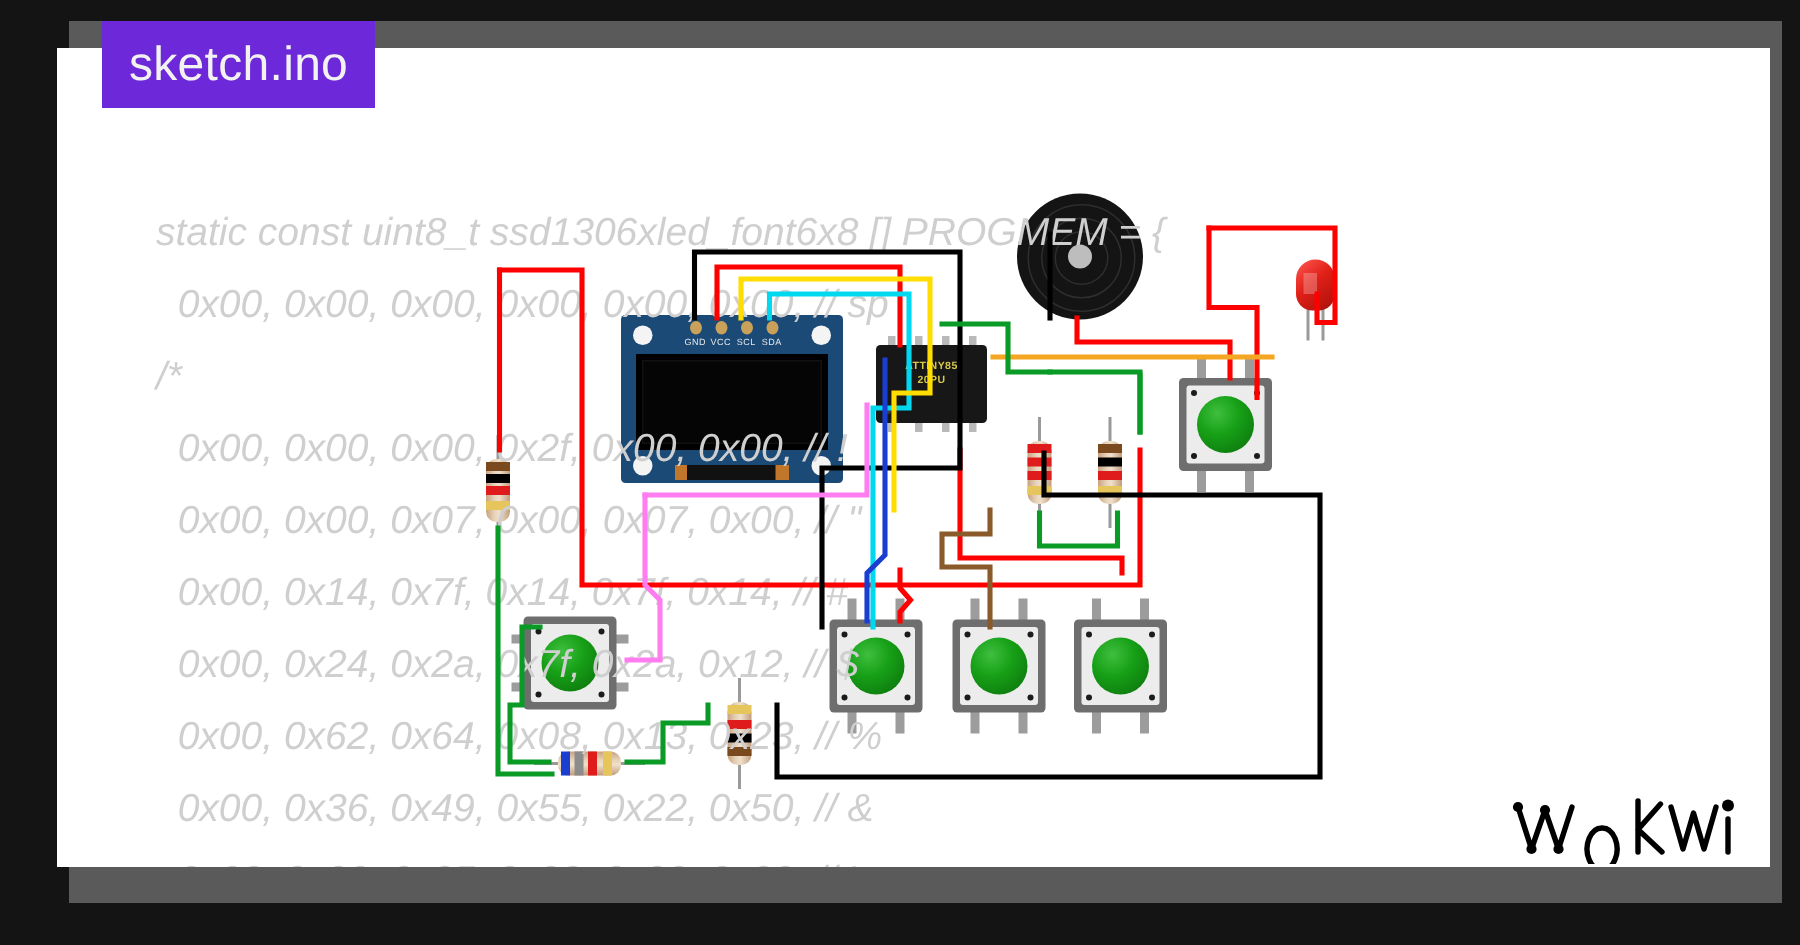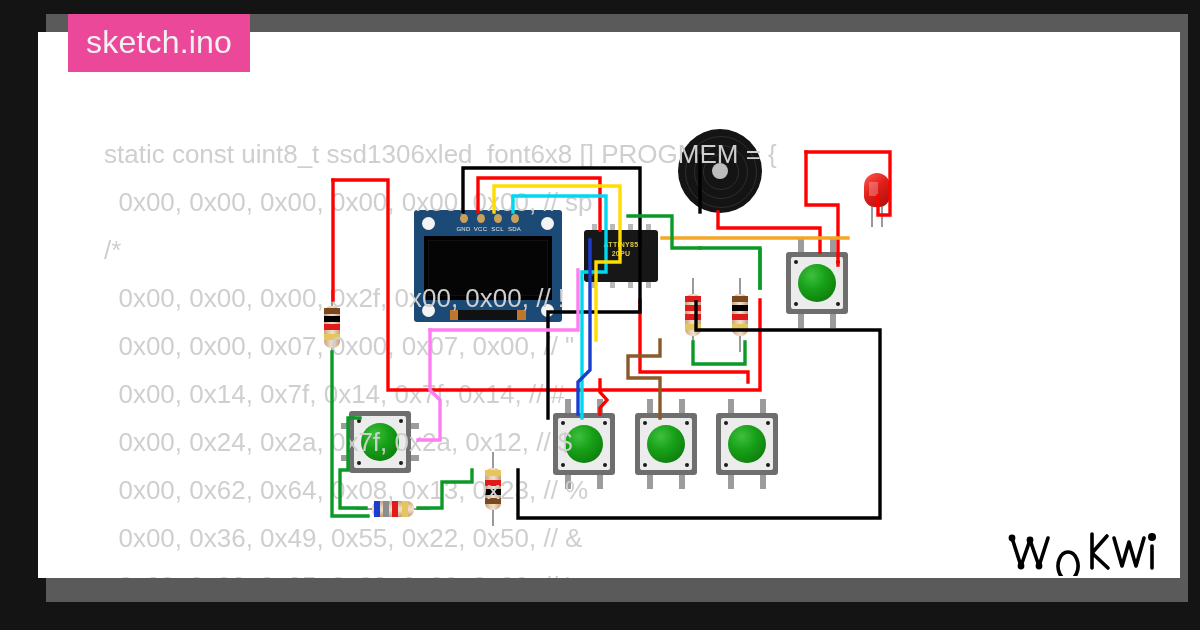--- a/index.html
+++ b/index.html
@@ -21,36 +21,36 @@
   
   .white-sheet{
     position:absolute;left:38px;top:32px;width:1142px;height:546px;
     background:#ffffff;
     overflow:hidden;
   }
 
   
   .file-tab{
     position:absolute;left:68px;top:14px;
-    background:#ec4899;color:#f2f2f2;
+    background:#6d28d9;color:#f2f2f2;
     padding:9px 18px 11px 18px;
     font-size:32px;line-height:38px;
     letter-spacing:.2px;
     z-index:40;
   }
 
   
   .code{
     position:absolute;left:66px;top:98px;width:1040px;
     color:#cfcfcf;
     font-size:26px;line-height:48px;
     white-space:pre;
     z-index:2;
   }
-  .code div{height:48px;}
+  .code div{height:48px;font-style:italic;}
 
   
   .diagram{position:absolute;left:0;top:0;width:1200px;height:630px;z-index:10;pointer-events:none;}
 
   
   .comp{position:absolute;}
 
   
   .oled{left:414px;top:210px;width:148px;height:112px;}
   .oled .board{position:absolute;inset:0;background:#1b4a77;border-radius:3px;}

